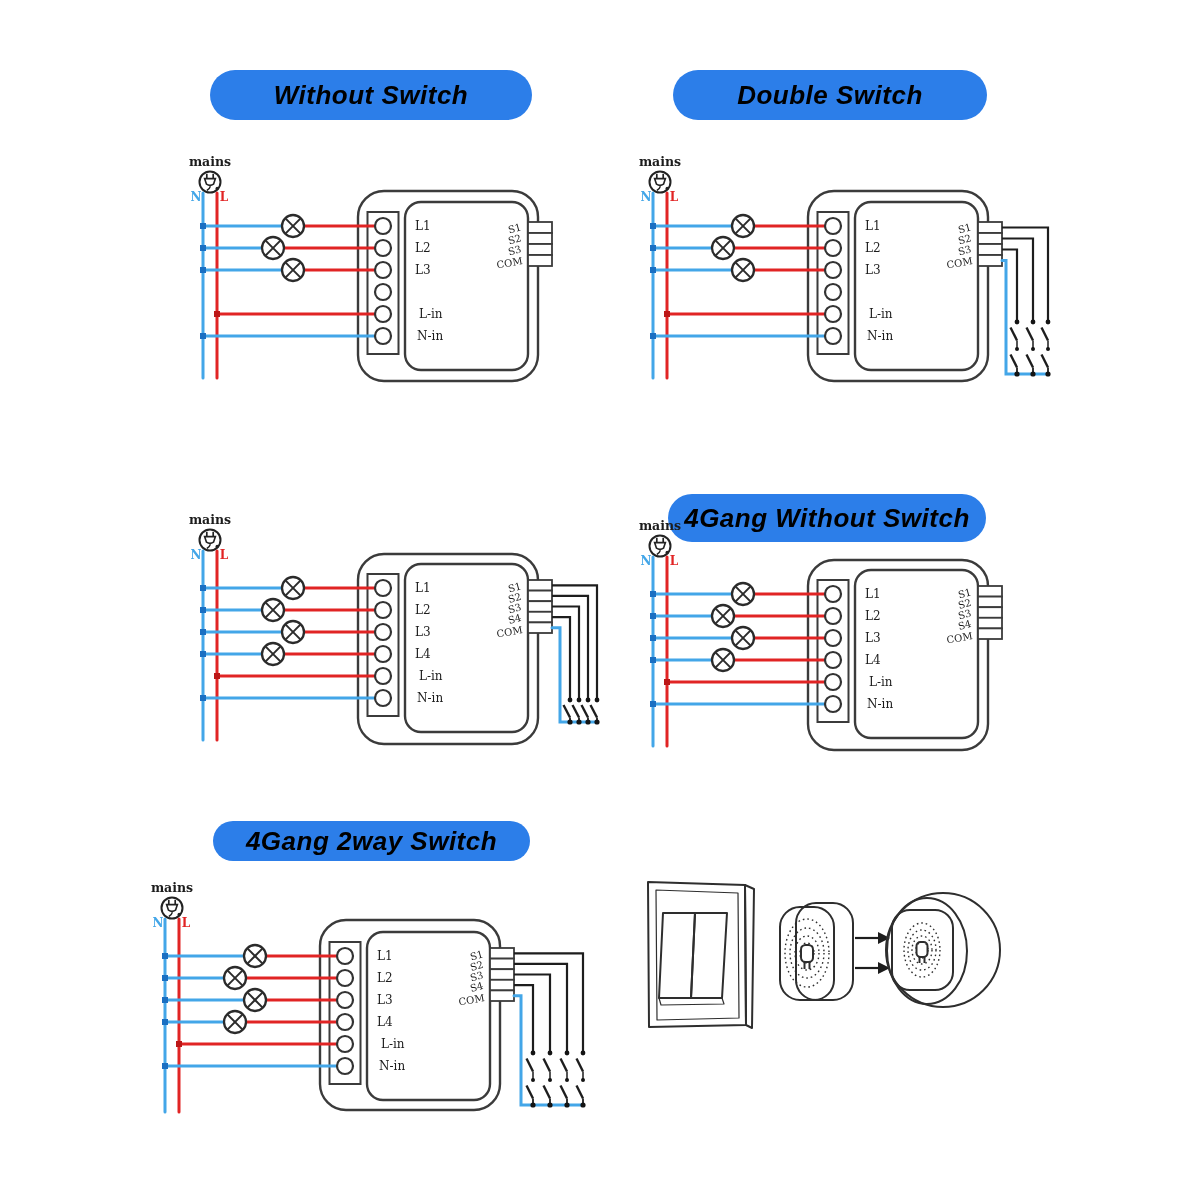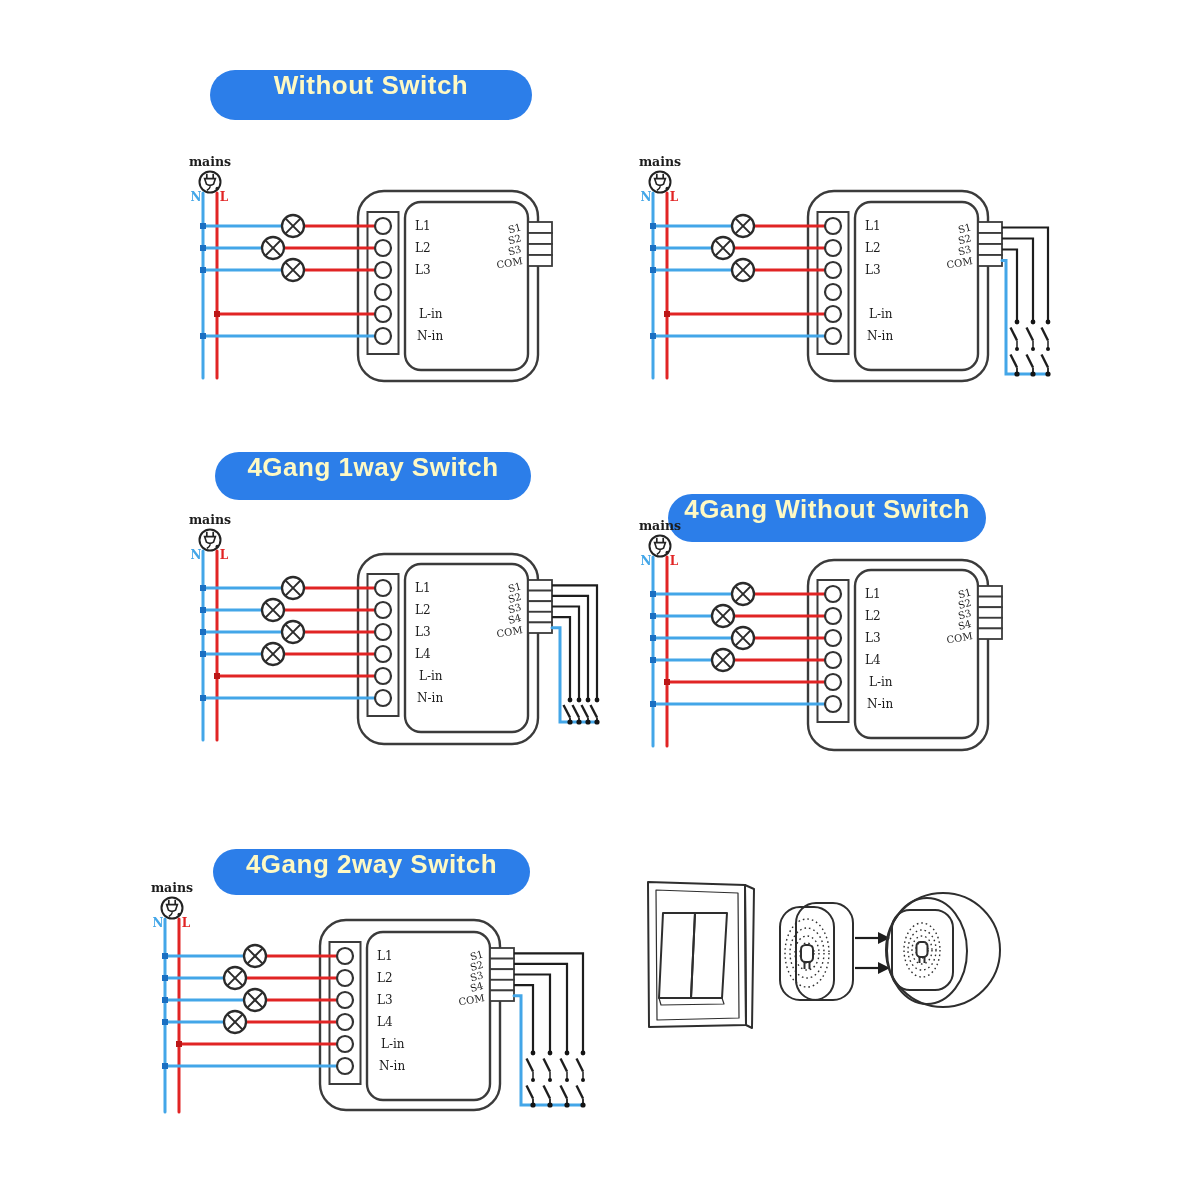--- a/index.html
+++ b/index.html
@@ -1,20 +1,20 @@
 <!DOCTYPE html>
 <html><head>
 <meta charset="utf-8">
 <style>
   html,body{margin:0;padding:0;background:#ffffff;}
   #stage{position:relative;width:1200px;height:1200px;background:#ffffff;overflow:hidden;
          font-family:"Liberation Sans",sans-serif;}
-  .banner{position:absolute;background:#2C7EE9;border-radius:25px;color:#fef9c3;
-          display:flex;align-items:flex-start;justify-content:center;
-          font-size:26px;font-weight:600;letter-spacing:.5px;}
+  .banner{position:absolute;background:#2C7EE9;border-radius:25px;color:#000000;
+          display:flex;align-items:center;justify-content:center;
+          font-size:26px;font-weight:600;letter-spacing:.5px;font-style:italic;}
   svg{position:absolute;overflow:visible;}
   
   .wire{fill:none;stroke-linecap:round;}
   .bl{stroke:#43A6E8;stroke-width:3;}
   .rd{stroke:#E12424;stroke-width:3;}
   .bk{fill:none;stroke:#1D1D1D;stroke-width:2.2;}
   
   .ol{fill:#fff;stroke:#3B3B3B;stroke-width:2.4;}
   .ol2{fill:#fff;stroke:#3B3B3B;stroke-width:2;}
   .comb{fill:#fff;stroke:#3B3B3B;stroke-width:1.8;}
@@ -62,27 +62,27 @@
         <circle cy="27" r="2" fill="#141414"></circle>
         <line x1="-6.5" y1="32.5" x2="0" y2="45.5" stroke="#1D1D1D" stroke-width="2.4"></line>
         <line x1="0" y1="45.5" x2="0" y2="52" stroke="#1D1D1D" stroke-width="1.8"></line>
       </g>
     </defs>
   </svg>
 
   <div class="banner" style="left:210px;top:70px;width:322px;height:50px;">
     <span>Without Switch</span>
   </div>
-  <div class="banner" style="left:215px;top:452px;width:316px;height:48px;">
-    <span>4Gang 1way Switch</span>
+  <div class="banner" style="left:673px;top:70px;width:314px;height:50px;">
+    <span>Double Switch</span>
   </div>
   <div class="banner" style="left:668px;top:454px;width:318px;height:48px;margin-top:40px;">
     <span>4Gang Without Switch</span>
   </div>
-  <div class="banner" style="left:213px;top:821px;width:317px;height:46px;margin-top:28px;">
+  <div class="banner" style="left:213px;top:821px;width:317px;height:40px;">
     <span>4Gang 2way Switch</span>
   </div>
 
   <svg style="left:150px;top:140px;" width="470" height="260" viewBox="0 0 470 260">
     <g>
       <rect class="ol" x="208" y="51" width="180" height="190" rx="26"></rect>
       <rect class="ol2" x="217.5" y="72" width="31" height="142"></rect>
       <rect class="ol" x="255" y="62" width="123" height="168" rx="16"></rect>
       <text class="lbl" x="265" y="90">L1</text>
       <text class="lbl" x="265" y="112">L2</text>

